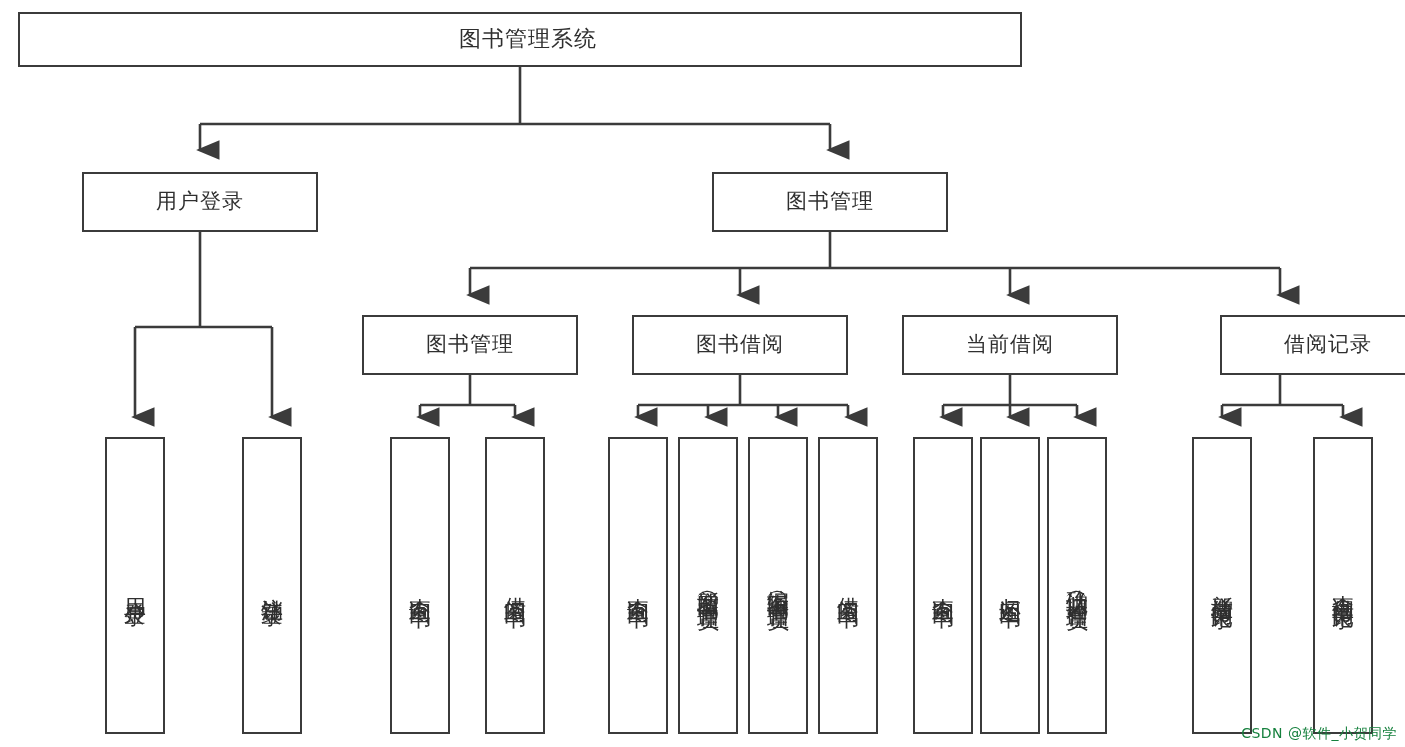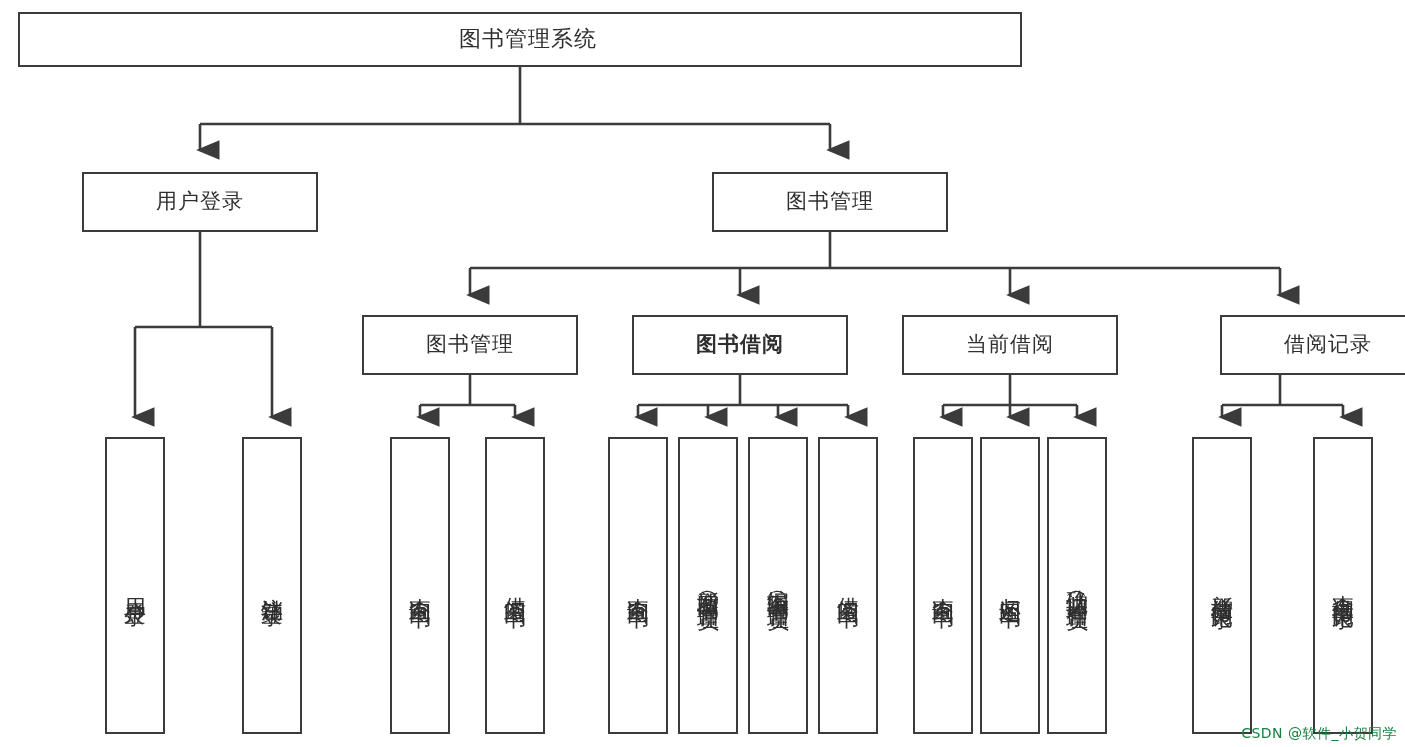--- a/index.html
+++ b/index.html
@@ -136,21 +136,21 @@
   <div class="node h" style="left:82px; top:172px; width:236px; height:60px;">
     <span>用户登录</span>
   </div>
   <div class="node h" style="left:712px; top:172px; width:236px; height:60px;justify-content:center;">
     <span>图书管理</span>
   </div>
 
   <div class="node h" style="left:362px; top:315px; width:216px; height:60px;">
     <span>图书管理</span>
   </div>
-  <div class="node h" style="left:632px; top:315px; width:216px; height:60px;font-weight:bold;">
+  <div class="node h" style="left:632px; top:315px; width:216px; height:60px;">
     <span>图书借阅</span>
   </div>
   <div class="node h" style="left:902px; top:315px; width:216px; height:60px;font-family:Liberation Serif, serif;">
     <span>当前借阅</span>
   </div>
   <div class="node h" style="left:1172px; top:315px; width:216px; height:60px;margin-left:48px;">
     <span>借阅记录</span>
   </div>
 
   <div class="node v" style="left:105px; top:437px; width:60px; height:297px;">

